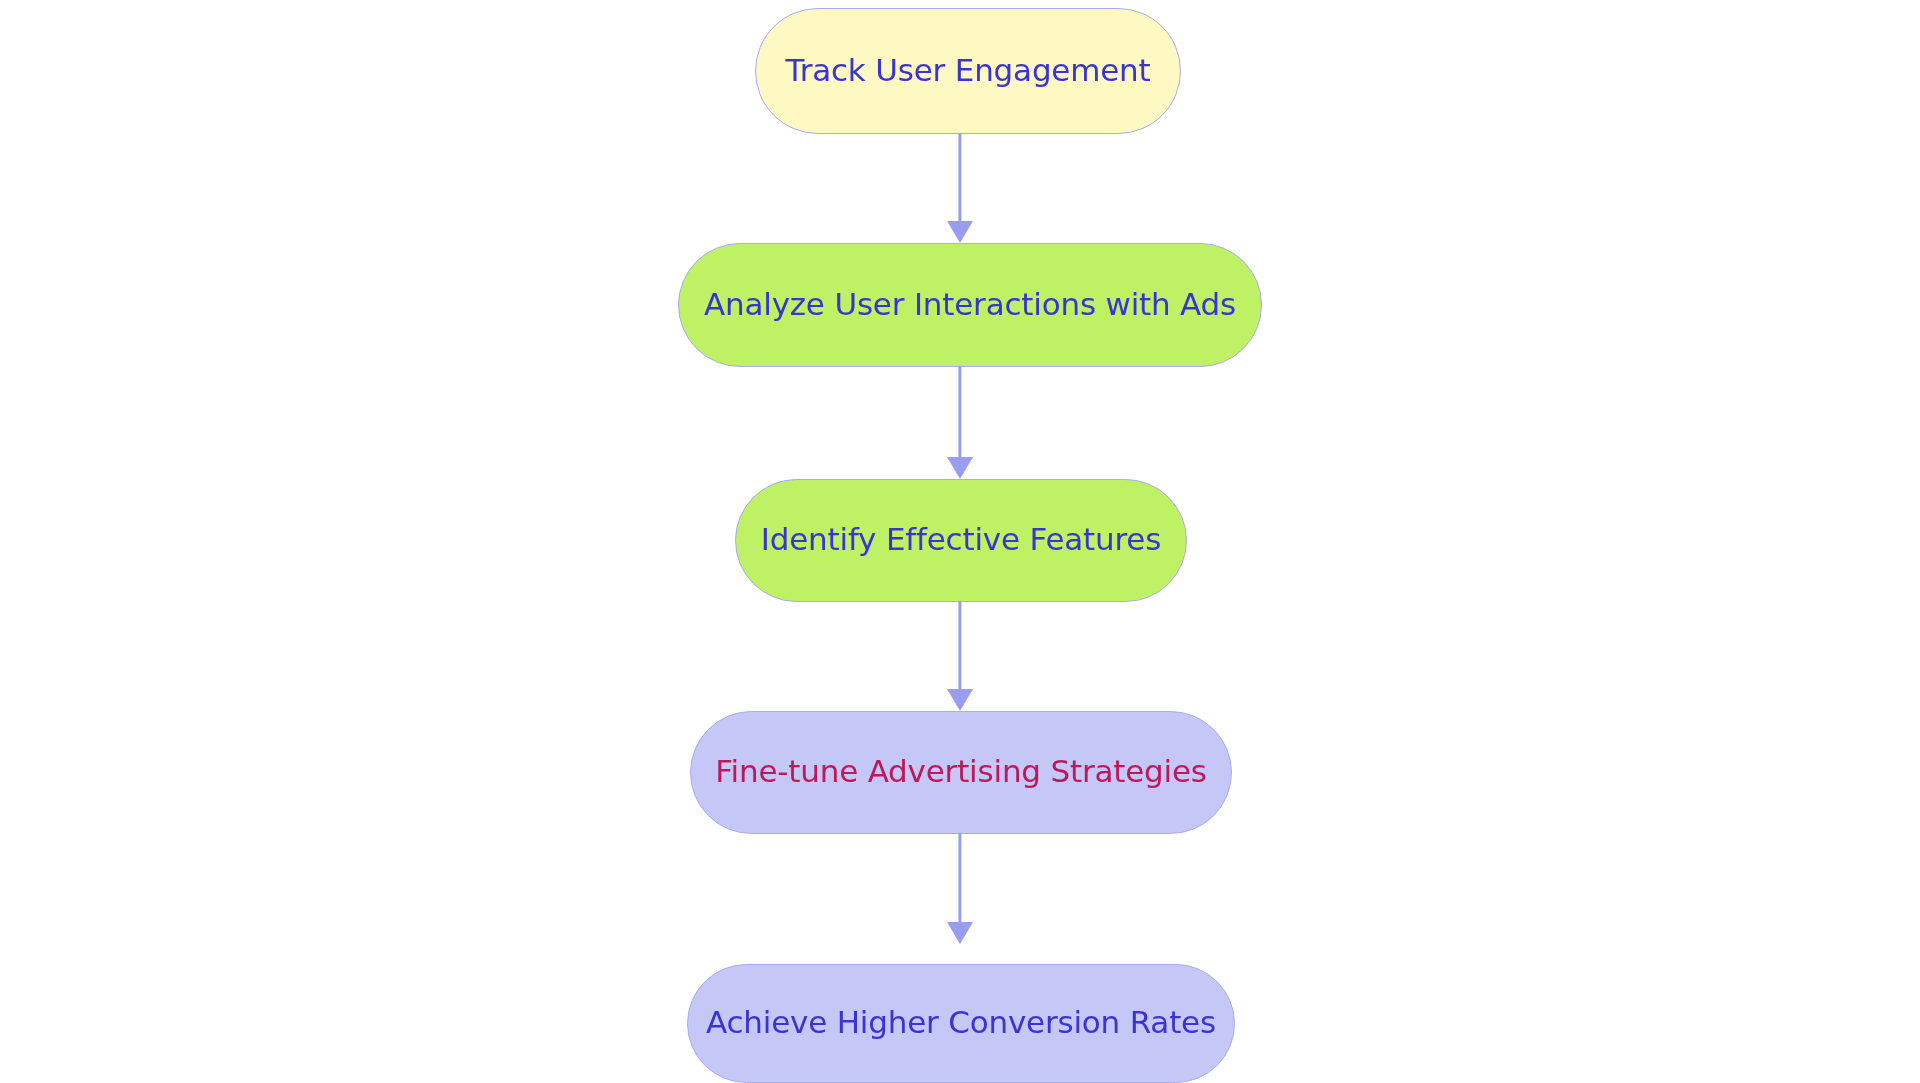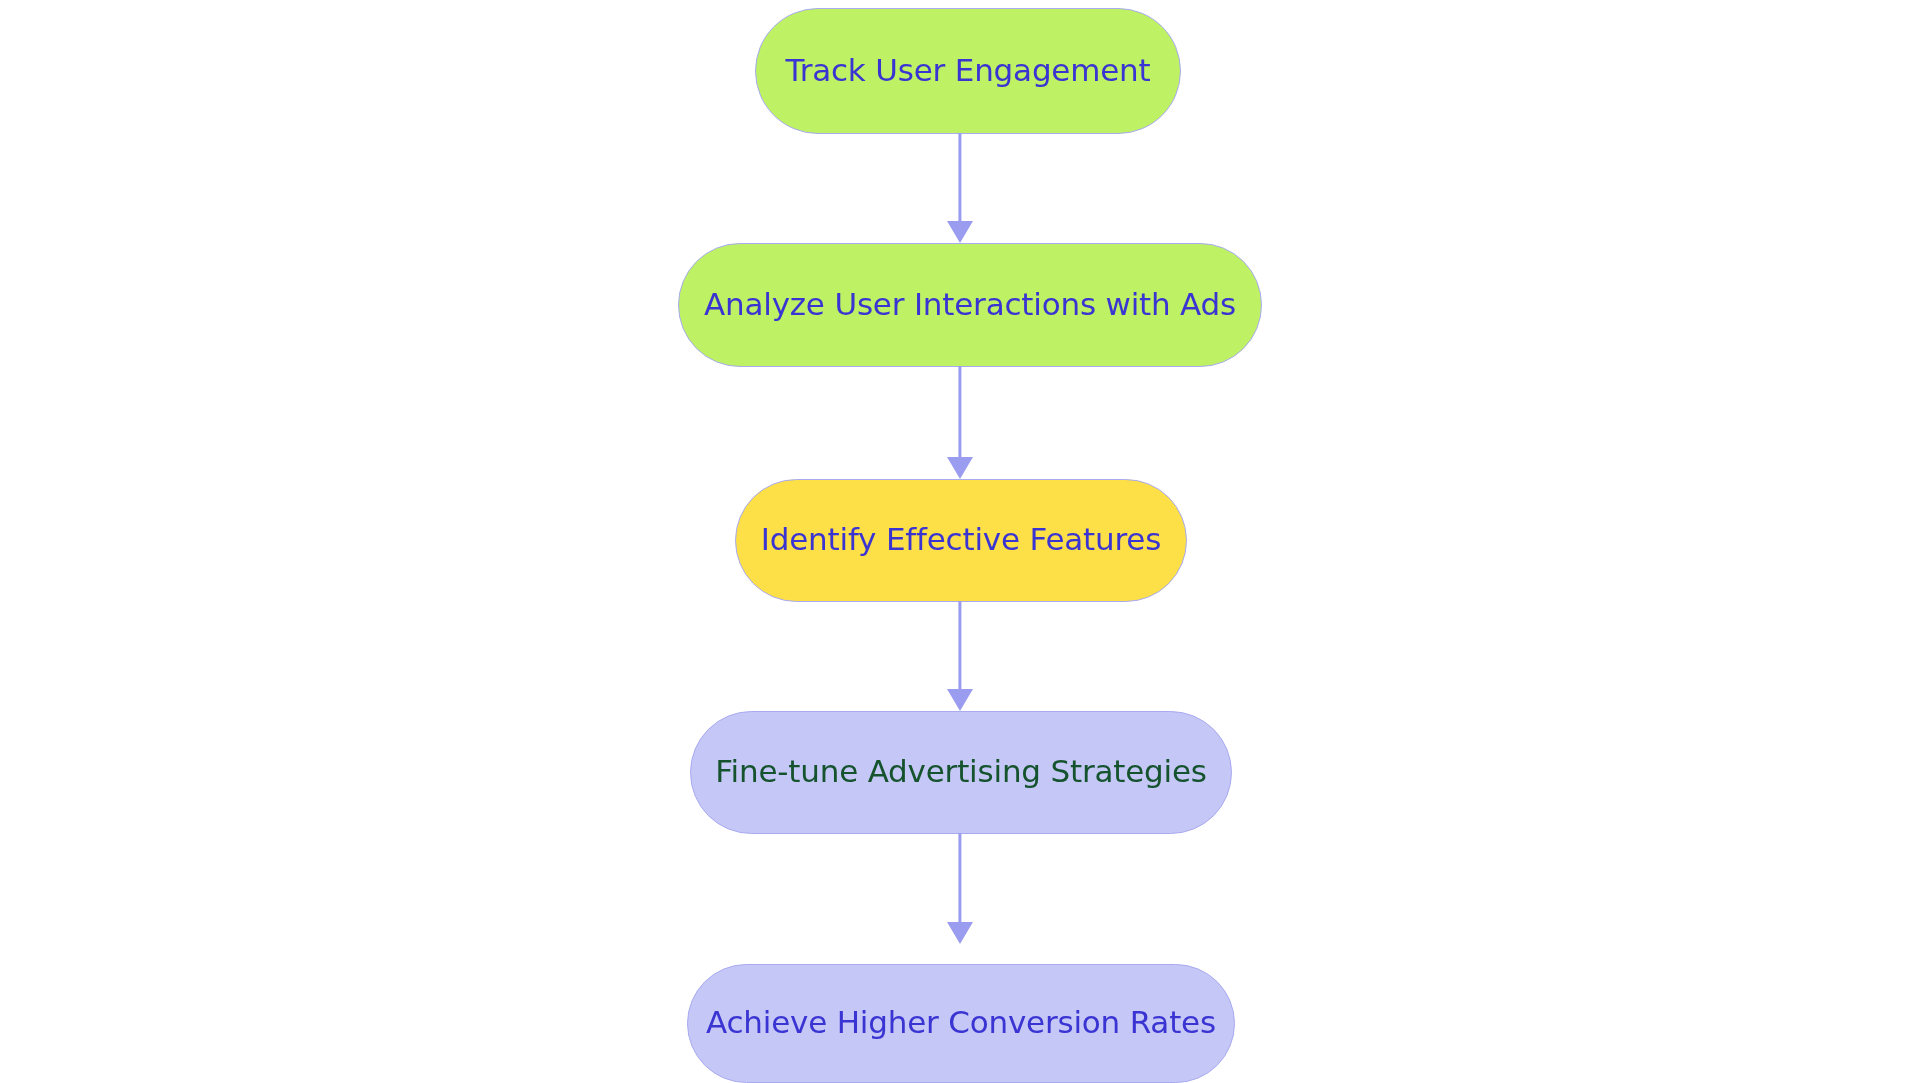--- a/index.html
+++ b/index.html
@@ -72,48 +72,48 @@
     border-left: 13px solid transparent;
     border-right: 13px solid transparent;
     border-top: 22px solid #9a9cf0;
   }
 </style>
 </head>
 <body>
 
 <div id="flowchart-canvas" style="background: rgb(255, 255, 255);">
 
-  <div class="node" id="node-0" style="left: 755px; top: 8px; width: 426px; height: 126px; background: #bef264; border-color: rgb(169, 170, 240); color: rgb(58, 52, 210);">
+  <div class="node" id="node-0" style="left: 755px; top: 8px; width: 426px; height: 126px; background: #fef9c3; border-color: rgb(169, 170, 240); color: rgb(58, 52, 210);">
     <span class="node-label">Track User Engagement</span>
   </div>
 
   <div class="connector" id="connector-0" style="left: 946px; top: 133px; width: 28px; height: 110px;">
     <div class="connector-line" style="height: 90px; background: rgb(154, 156, 240);"></div>
     <div class="connector-head" style="border-top-color: rgb(154, 156, 240);"></div>
   </div>
 
   <div class="node" id="node-1" style="left: 678px; top: 243px; width: 584px; height: 124px; background: #bef264; border-color: rgb(169, 170, 240); color: rgb(58, 52, 210);">
     <span class="node-label">Analyze User Interactions with Ads</span>
   </div>
 
   <div class="connector" id="connector-1" style="left: 946px; top: 366px; width: 28px; height: 113px;">
     <div class="connector-line" style="height: 93px; background: rgb(154, 156, 240);"></div>
     <div class="connector-head" style="border-top-color: rgb(154, 156, 240);"></div>
   </div>
 
-  <div class="node" id="node-2" style="left: 735px; top: 479px; width: 452px; height: 123px; background: #fde047; border-color: rgb(169, 170, 240); color: rgb(58, 52, 210);">
+  <div class="node" id="node-2" style="left: 735px; top: 479px; width: 452px; height: 123px; background: #bef264; border-color: rgb(169, 170, 240); color: rgb(58, 52, 210);">
     <span class="node-label">Identify Effective Features</span>
   </div>
 
   <div class="connector" id="connector-2" style="left: 946px; top: 601px; width: 28px; height: 110px;">
     <div class="connector-line" style="height: 90px; background: rgb(154, 156, 240);"></div>
     <div class="connector-head" style="border-top-color: rgb(154, 156, 240);"></div>
   </div>
 
-  <div class="node" id="node-3" style="left: 690px; top: 711px; width: 542px; height: 123px; background: rgb(197, 199, 247); border-color: rgb(169, 170, 240); color: #14532d;">
+  <div class="node" id="node-3" style="left: 690px; top: 711px; width: 542px; height: 123px; background: rgb(197, 199, 247); border-color: rgb(169, 170, 240); color: #be185d;">
     <span class="node-label">Fine-tune Advertising Strategies</span>
   </div>
 
   <div class="connector" id="connector-3" style="left: 946px; top: 833px; width: 28px; height: 111px;">
     <div class="connector-line" style="height: 91px; background: rgb(154, 156, 240);"></div>
     <div class="connector-head" style="border-top-color: rgb(154, 156, 240);"></div>
   </div>
 
   <div class="node" id="node-4" style="left: 687px; top: 964px; width: 548px; height: 119px; background: rgb(197, 199, 247); border-color: rgb(169, 170, 240); color: rgb(58, 52, 210);">
     <span class="node-label">Achieve Higher Conversion Rates</span>

